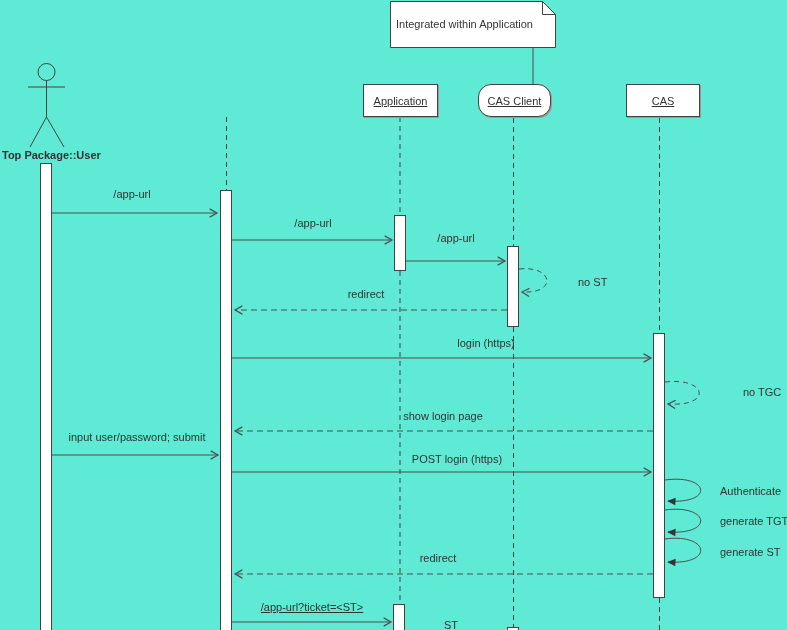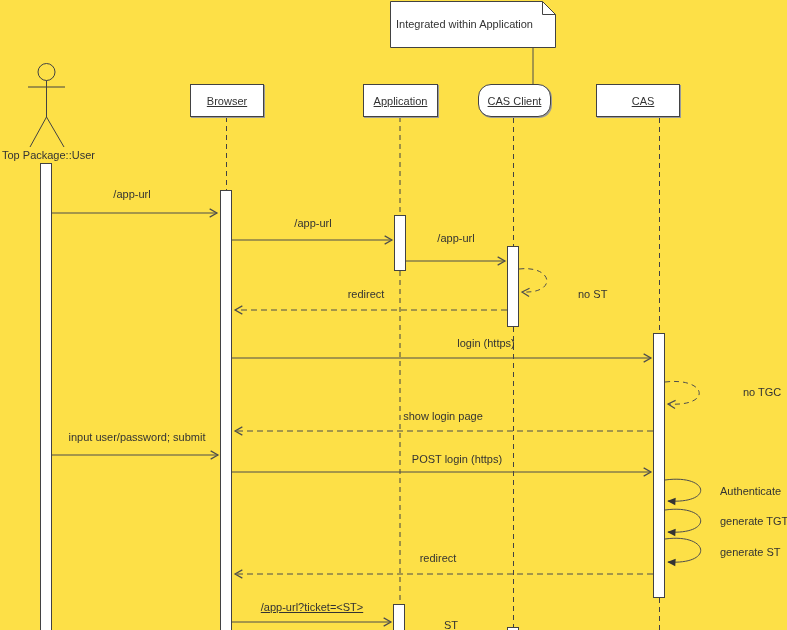--- a/index.html
+++ b/index.html
@@ -1,17 +1,17 @@
 <!DOCTYPE html>
 <html><head>
 <meta charset="utf-8">
 <style>
   html,body{margin:0;padding:0;background:#fff;}
   .stage{
-    position:relative;width:787px;height:630px;background:#fde047;
+    position:relative;width:787px;height:630px;background:#5eead4;
     font-family:"Liberation Sans", sans-serif;color:#333;overflow:hidden;
   }
   .stage svg{position:absolute;left:0;top:0;}
   .lbl{
     position:absolute;font-size:11px;line-height:13px;color:#333;
     white-space:nowrap;
   }
   .ctr{transform:translateX(-50%);}
   .lifebox{
     position:absolute;top:84px;height:31px;background:#fff;
@@ -91,39 +91,36 @@
 
     <g stroke="#4d4d4d" fill="none">
       <path d="M665,480 C709,474 715,504 668,501" marker-end="url(#mFill)"></path>
       <path d="M665,510 C709,504 715,535 668,532" marker-end="url(#mFill)"></path>
       <path d="M665,539 C709,533 715,565 668,562" marker-end="url(#mFill)"></path>
     </g>
   </svg>
 
   <div class="lbl" style="left:396px;top:18px;">Integrated within Application</div>
 
-  <div class="lbl" style="left:2px;top:149px;">Top Package::User</div>
+  <div class="lbl" style="left:2px;top:149px;font-weight:bold;">Top Package::User</div>
 
-  <div class="lifebox" style="left:190px;width:72px;">
-      <span>Browser</span>
-    </div>
   <div class="lifebox" style="left:363px;width:73px;text-align:center;">
       <span>Application</span>
     </div>
   <div class="lifebox" style="left:478px;width:71px;border-radius:13px;">
       <span>CAS Client</span>
     </div>
-  <div class="lifebox" style="left:596px;width:72px;padding-left:10px;">
+  <div class="lifebox" style="left:626px;width:72px;">
       <span>CAS</span>
     </div>
 
   <div class="lbl ctr" style="left:132px;top:188px;">/app-url</div>
   <div class="lbl ctr" style="left:313px;top:217px;">/app-url</div>
   <div class="lbl ctr" style="left:456px;top:232px;">/app-url</div>
-  <div class="lbl" style="left:578px;top:276px;margin-top:12px;">no ST</div>
+  <div class="lbl" style="left:578px;top:276px;">no ST</div>
   <div class="lbl ctr" style="left:366px;top:288px;">redirect</div>
   <div class="lbl ctr" style="left:438px;top:337px;margin-left:48px;">login (https)</div>
   <div class="lbl" style="left:743px;top:386px;">no TGC</div>
   <div class="lbl ctr" style="left:443px;top:410px;">show login page</div>
   <div class="lbl ctr" style="left:137px;top:431px;">input user/password; submit</div>
   <div class="lbl ctr" style="left:441px;top:453px;padding-left:32px;">POST login (https)</div>
   <div class="lbl" style="left:720px;top:485px;">Authenticate</div>
   <div class="lbl" style="left:720px;top:515px;">generate TGT</div>
   <div class="lbl" style="left:720px;top:546px;">generate ST</div>
   <div class="lbl ctr" style="left:438px;top:552px;">redirect</div>

